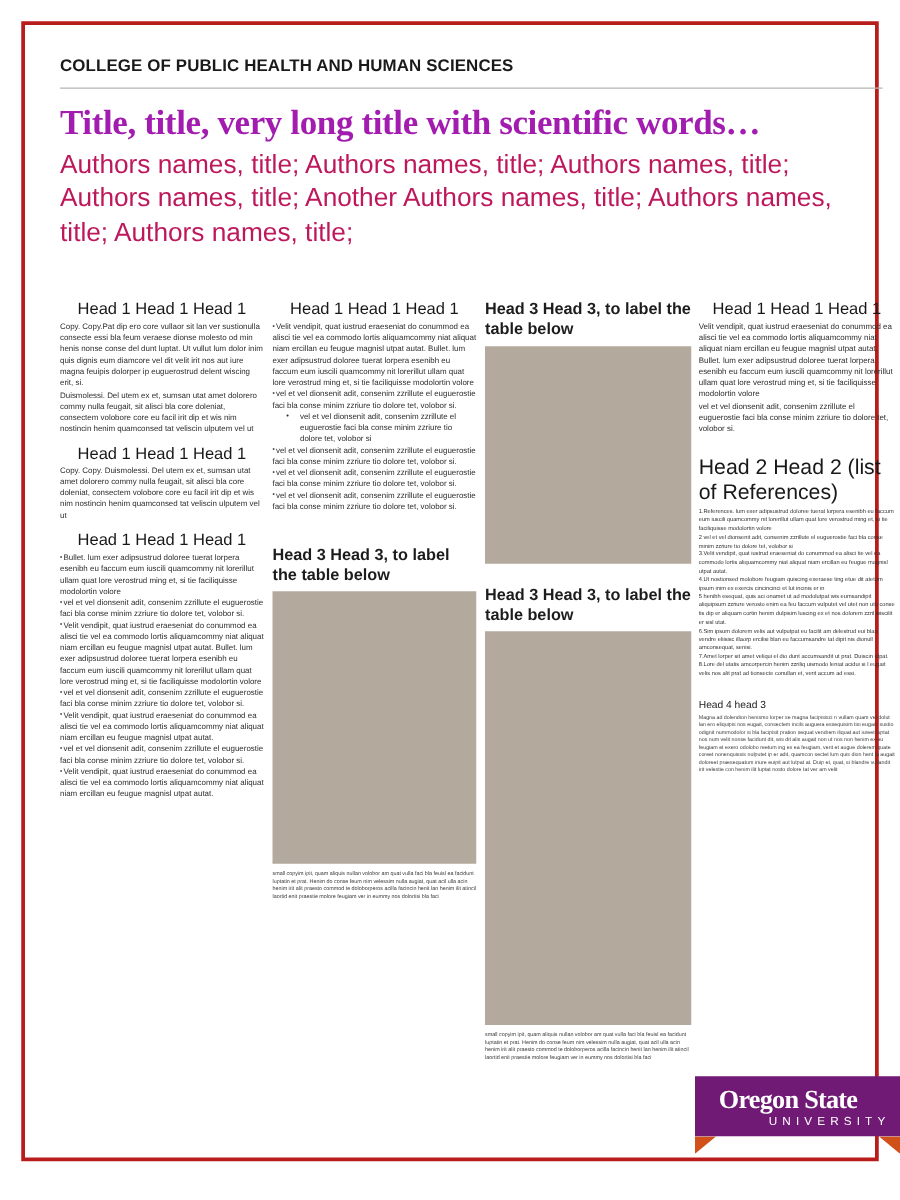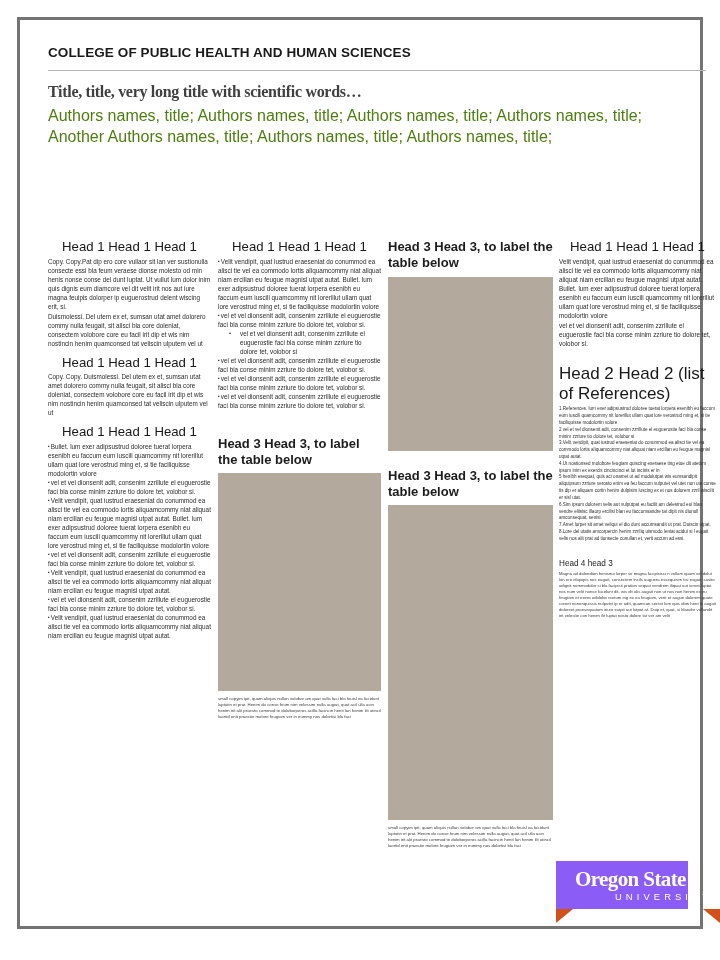--- a/index.html
+++ b/index.html
@@ -14,21 +14,21 @@
     width: 720px; height: 960px;
     background: #ffffff;
     overflow: hidden;
   }
   
   .page-frame {
     position: absolute;
     left: 17px; top: 17px;
     width: 686px; height: 912px;
     background: #ffffff;
-    border: 3px solid #737373;
+    border: 3px solid #b91c1c;
     box-shadow: 0 0 0 0 transparent;
   }
   .page-inner {
     position: absolute;
     left: 28px; top: 26px;
     width: 664px; height: 900px;
   }
 
   
   .college-line {
@@ -41,29 +41,29 @@
   }
   .header-rule {
     margin-top: 9px;
     border-top: 1px solid #b5b5b2;
     width: 658px;
   }
   .poster-title {
     margin-top: 13px;
     font-family: "Liberation Serif", serif;
     font-weight: bold;
-    font-size: 16px;
+    font-size: 28px;
     letter-spacing: -0.3px;
-    color: #404040;
+    color: #a21caf;
     line-height: 1.06;
   }
   .poster-authors {
     margin-top: 4px;
-    font-size: 16px;
-    color: #4d7c0f;
+    font-size: 21px;
+    color: #be185d;
     line-height: 1.33;
     width: 630px;
   }
 
   
   .columns {
     position: absolute;
     left: 0px; top: 193px;
     width: 664px;
   }
@@ -167,23 +167,23 @@
     background: #b3aa9d;
     width: 100%;
   }
   .ph-wrap { margin-top: 0px; }
 
   
   .osu-logo {
     position: absolute;
     left: 556px;
     top: 861px;
-    width: 132px;
+    width: 164px;
     height: 48px;
-    background: #8b5cf6;
+    background: #701a75;
     z-index: 6;
   }
   .osu-tail {
     position: absolute;
     left: 556px;
     top: 909px;
     width: 17px;
     height: 14px;
     background: #d1511a;
     clip-path: polygon(0 0, 100% 0, 0 100%);

